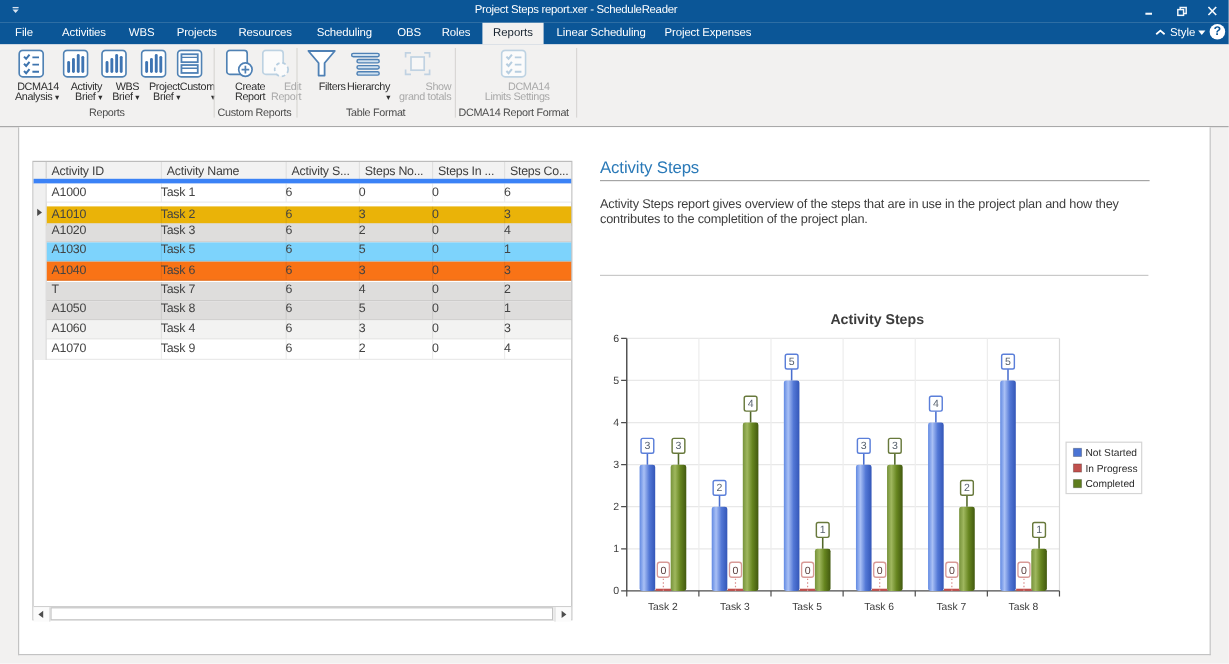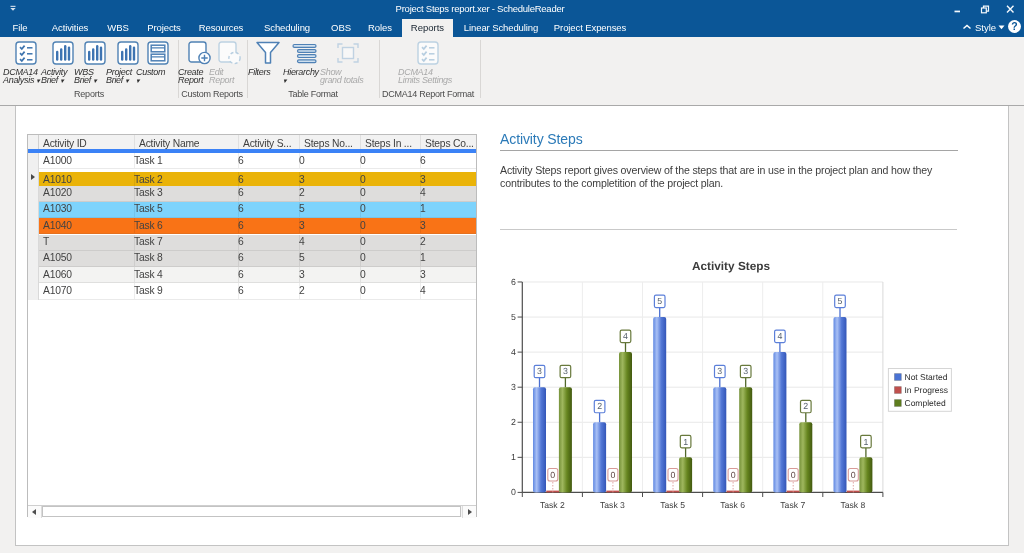--- a/index.html
+++ b/index.html
@@ -14,21 +14,21 @@
   
   #menubar { left:0; top:19px; width:1024px; height:17.5px; background:#0b5697; }
   .mtab { position:absolute; top:22px; color:#fff; font-size:9.5px; letter-spacing:-0.1px; transform:translateX(-50%); white-space:nowrap; }
   #tabactive { position:absolute; left:402px; top:19px; width:51px; height:17.5px; background:#f2f1f0; }
   #tabactive span { position:absolute; left:0; right:0; top:3px; text-align:center; color:#16222e; font-size:9.5px; }
 
   
   #ribbon { left:0; top:36.5px; width:1024px; height:68px; background:#f2f1f0; }
   #ribbonline { left:0; top:104.5px; width:1024px; height:1.5px; background:#a9a9a9; }
   .rsep { position:absolute; top:3px; width:1px; height:58px; background:#d9d7d5; }
-  .rbtn { position:absolute; top:2px; text-align:left; color:#2f2f2f; font-size:9px; line-height:8.7px; letter-spacing:-0.3px; white-space:nowrap;font-style:italic; }
+  .rbtn { position:absolute; top:2px; text-align:right; color:#2f2f2f; font-size:9px; line-height:8.7px; letter-spacing:-0.3px; white-space:nowrap; }
   .rbtn .lbl { margin-top:2.5px; }
   .rbtn.dis { color:#a9a9a9; }
   .glabel { position:absolute; top:89px; text-align:center; color:#4b4b4b; font-size:9px; letter-spacing:-0.25px; transform:translateX(-50%); white-space:nowrap; }
   .icon { display:block; margin:0 auto; }
 
   
   #panel { left:15px; top:106px; width:994px; height:440px; background:#fff; border:1px solid #c3c3c3; border-top:none; }
 
   
   #grid { left:27px; top:134px; width:450px; height:383px; border:1px solid #bcbcbc; background:#fff; }

